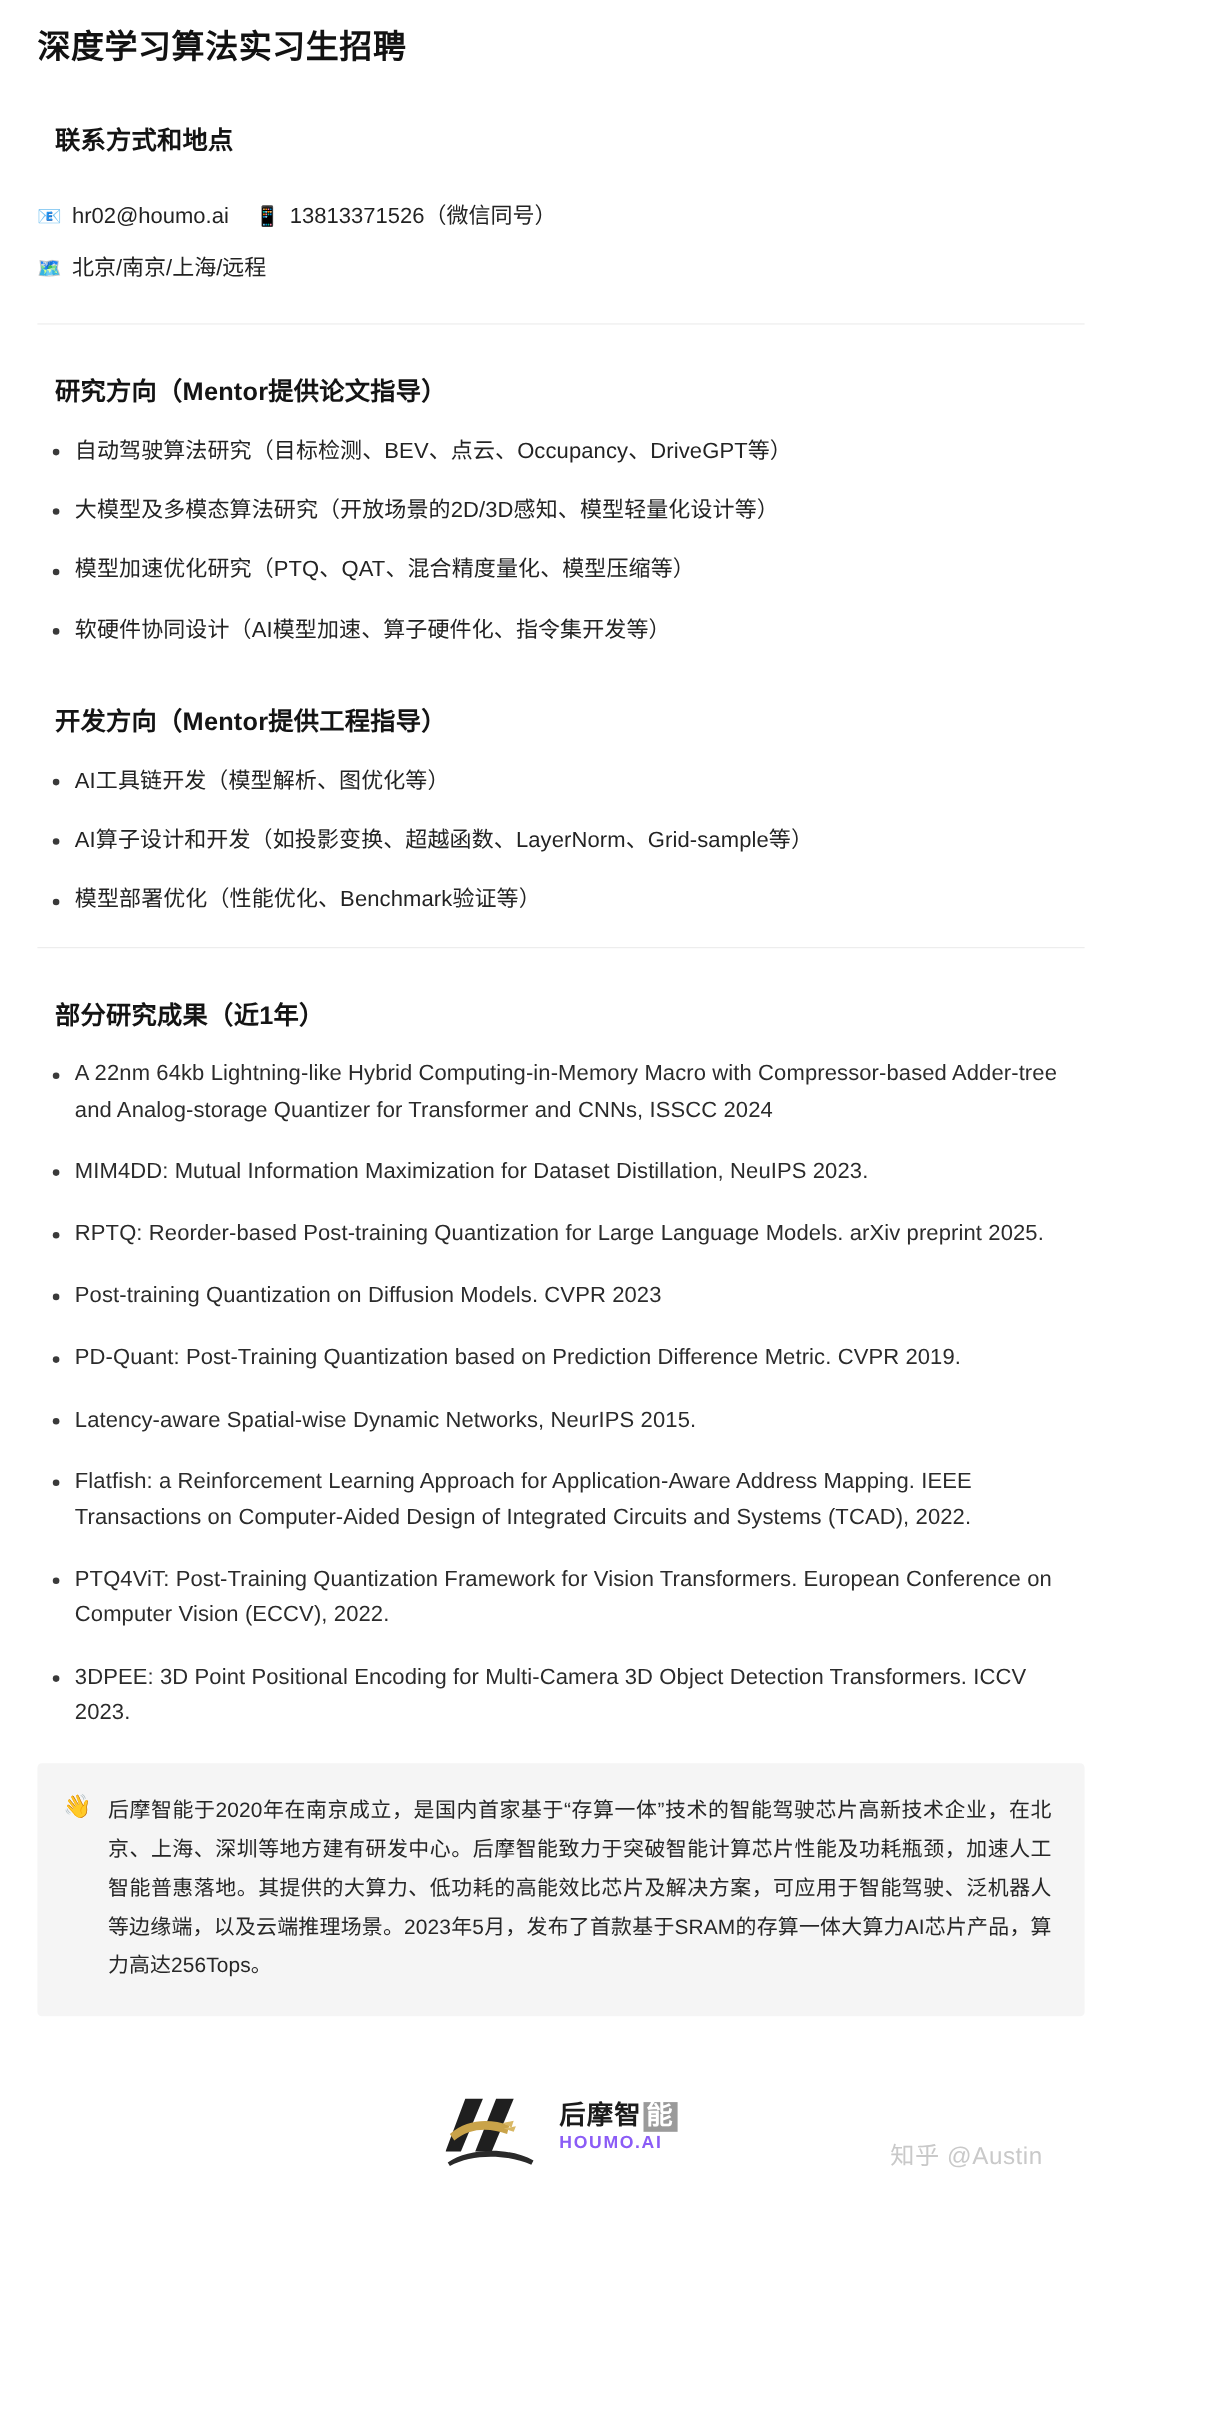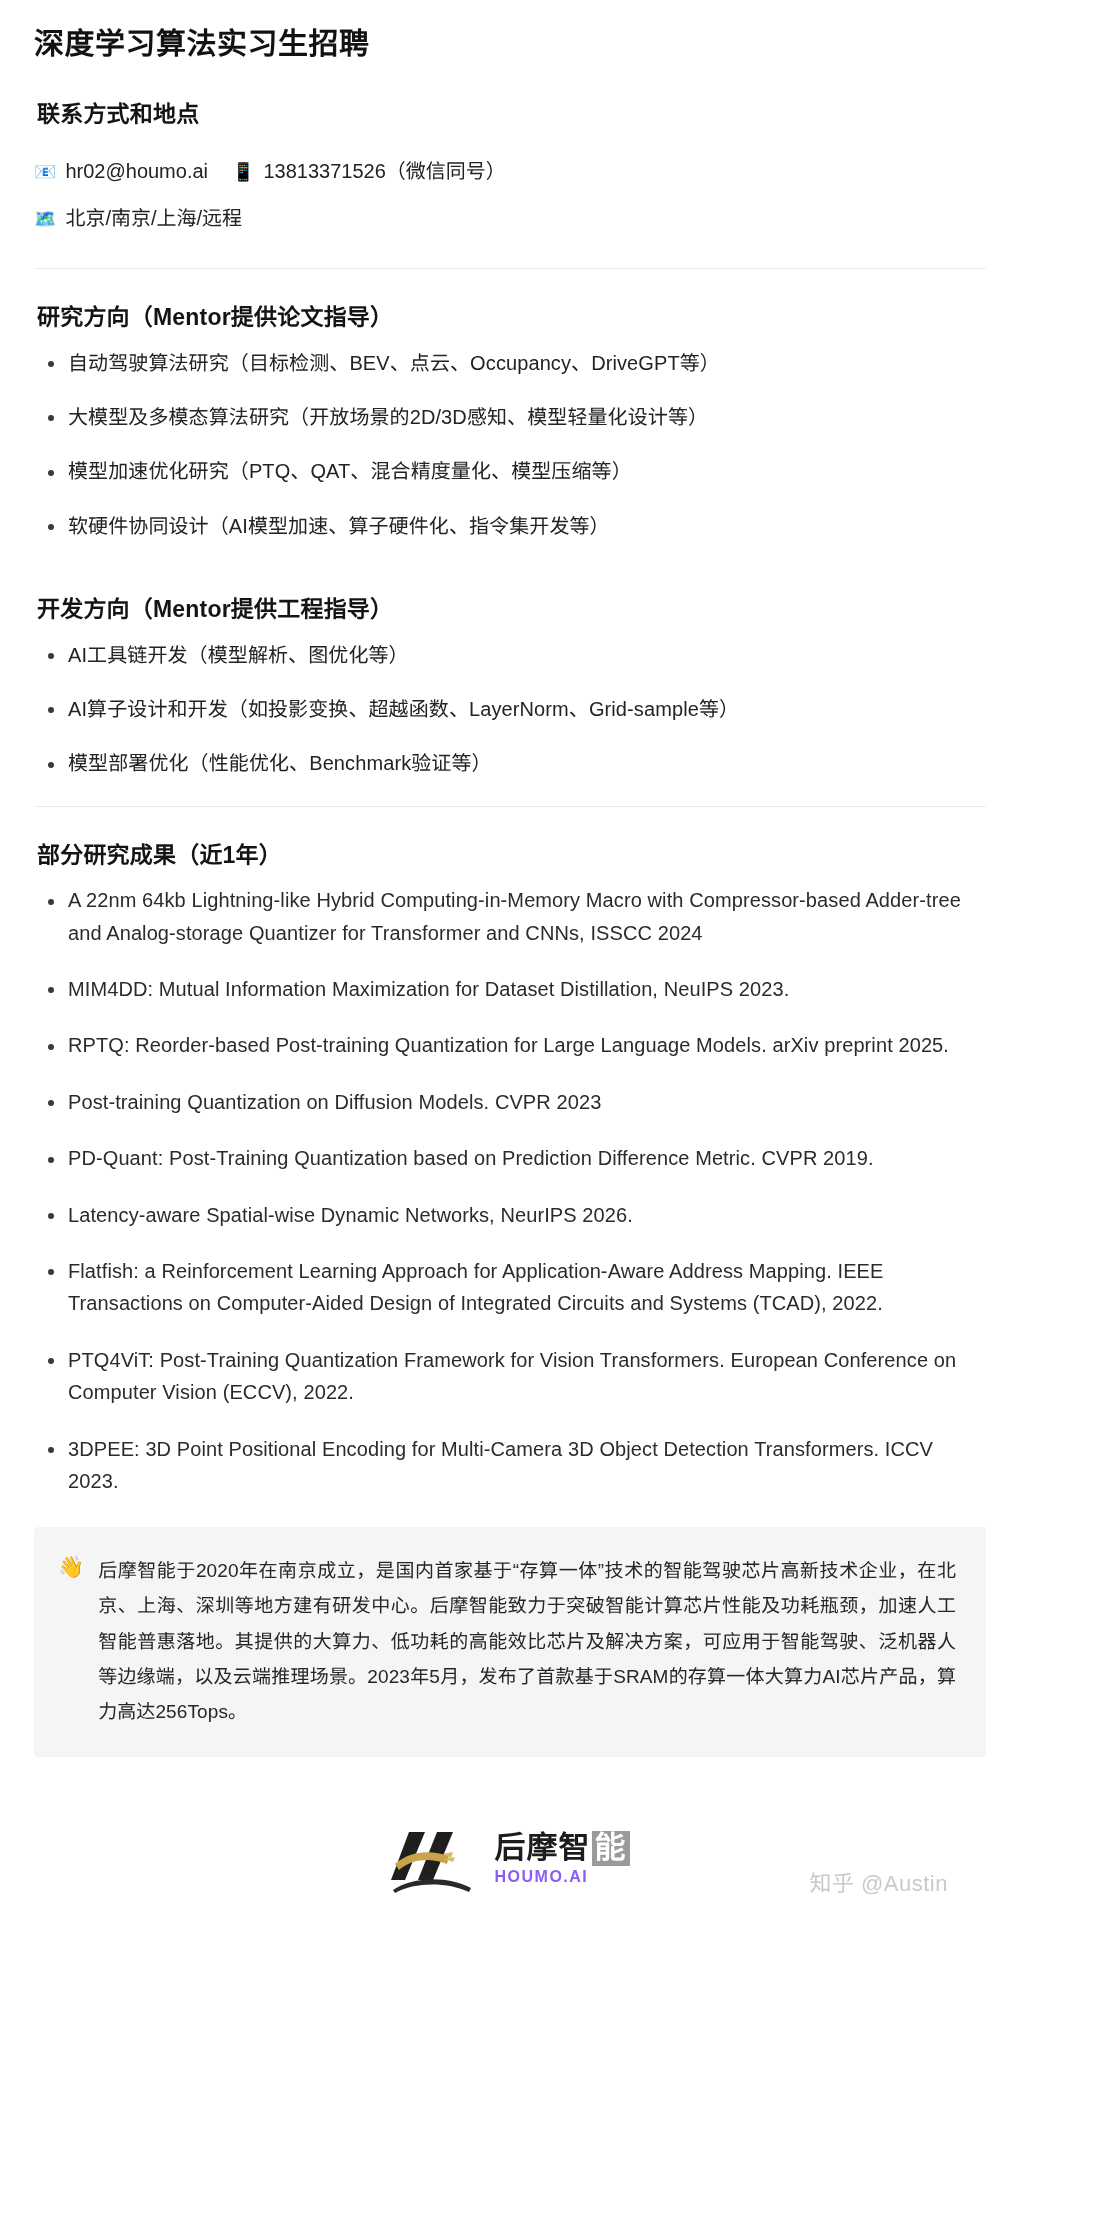--- a/index.html
+++ b/index.html
@@ -29,21 +29,21 @@
     letter-spacing: .5px;
     color: #121212;
     margin: 0;
     padding: 22px 0 6px 0;
     line-height: 1.45;
   }
   .section-heading {
     font-size: 23px;
     font-weight: 700;
     color: #141414;
-    margin: 3px;
+    margin: 16px;
     padding: 28px 0 4px 0;
     line-height: 1.5;
     letter-spacing: .2px;
   }
   .section-heading.tight {
     padding-top: 22px;
   }
 
   
   .contact-block {
@@ -152,21 +152,21 @@
     height: 70px;
   }
   .logo-words {
     display: flex;
     flex-direction: column;
     align-items: flex-start;
   }
   .logo-cn {
     display: flex;
     align-items: center;
-    font-size: 31px;
+    font-size: 24px;
     font-weight: 700;
     letter-spacing: 1px;
     color: #1c1c1c;
     line-height: 1.12;
   }
   .logo-cn .boxed {
     background: #9a9a9a;
     color: #ffffff;
     padding: 0 3px;
     margin-left: 1px;
@@ -230,21 +230,21 @@
 
   <hr class="divider">
 
   <h2 class="section-heading">部分研究成果（近1年）</h2>
   <ul class="bullets papers">
     <li>A 22nm 64kb Lightning-like Hybrid Computing-in-Memory Macro with Compressor-based Adder-tree and Analog-storage Quantizer for Transformer and CNNs, ISSCC 2024</li>
     <li>MIM4DD: Mutual Information Maximization for Dataset Distillation, NeuIPS 2023.</li>
     <li>RPTQ: Reorder-based Post-training Quantization for Large Language Models. arXiv preprint 2025.</li>
     <li>Post-training Quantization on Diffusion Models. CVPR 2023</li>
     <li>PD-Quant: Post-Training Quantization based on Prediction Difference Metric. CVPR 2019.</li>
-    <li>Latency-aware Spatial-wise Dynamic Networks, NeurIPS 2026.</li>
+    <li>Latency-aware Spatial-wise Dynamic Networks, NeurIPS 2015.</li>
     <li>Flatfish: a Reinforcement Learning Approach for Application-Aware Address Mapping. IEEE Transactions on Computer-Aided Design of Integrated Circuits and Systems (TCAD), 2022.</li>
     <li>PTQ4ViT: Post-Training Quantization Framework for Vision Transformers. European Conference on Computer Vision (ECCV), 2022.</li>
     <li>3DPEE: 3D Point Positional Encoding for Multi-Camera 3D Object Detection Transformers. ICCV 2023.</li>
   </ul>
 
   <div class="callout">
     <span class="emoji">👋</span>
     <div class="callout-text">后摩智能于2020年在南京成立，是国内首家基于“存算一体”技术的智能驾驶芯片高新技术企业，在北京、上海、深圳等地方建有研发中心。后摩智能致力于突破智能计算芯片性能及功耗瓶颈，加速人工智能普惠落地。其提供的大算力、低功耗的高能效比芯片及解决方案，可应用于智能驾驶、泛机器人等边缘端，以及云端推理场景。2023年5月，发布了首款基于SRAM的存算一体大算力AI芯片产品，算力高达256Tops。</div>
   </div>
 

